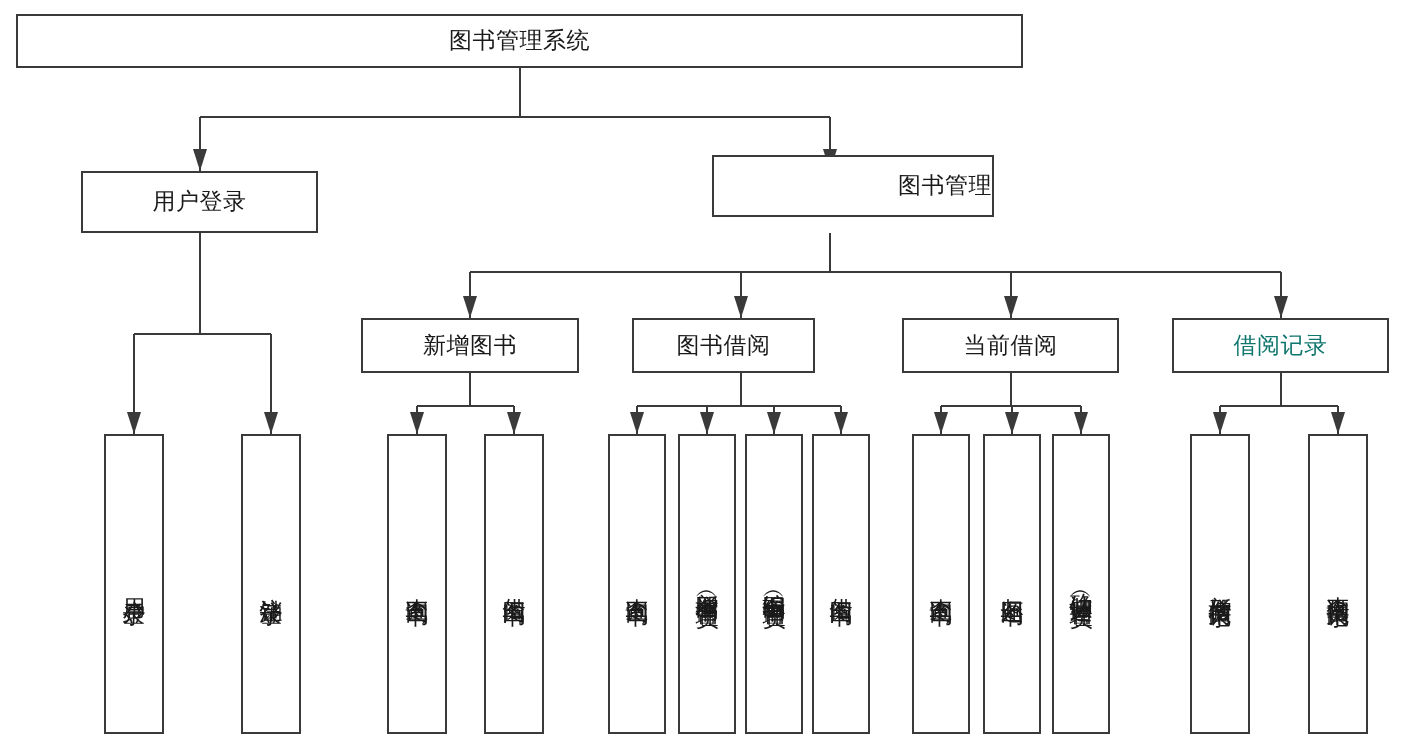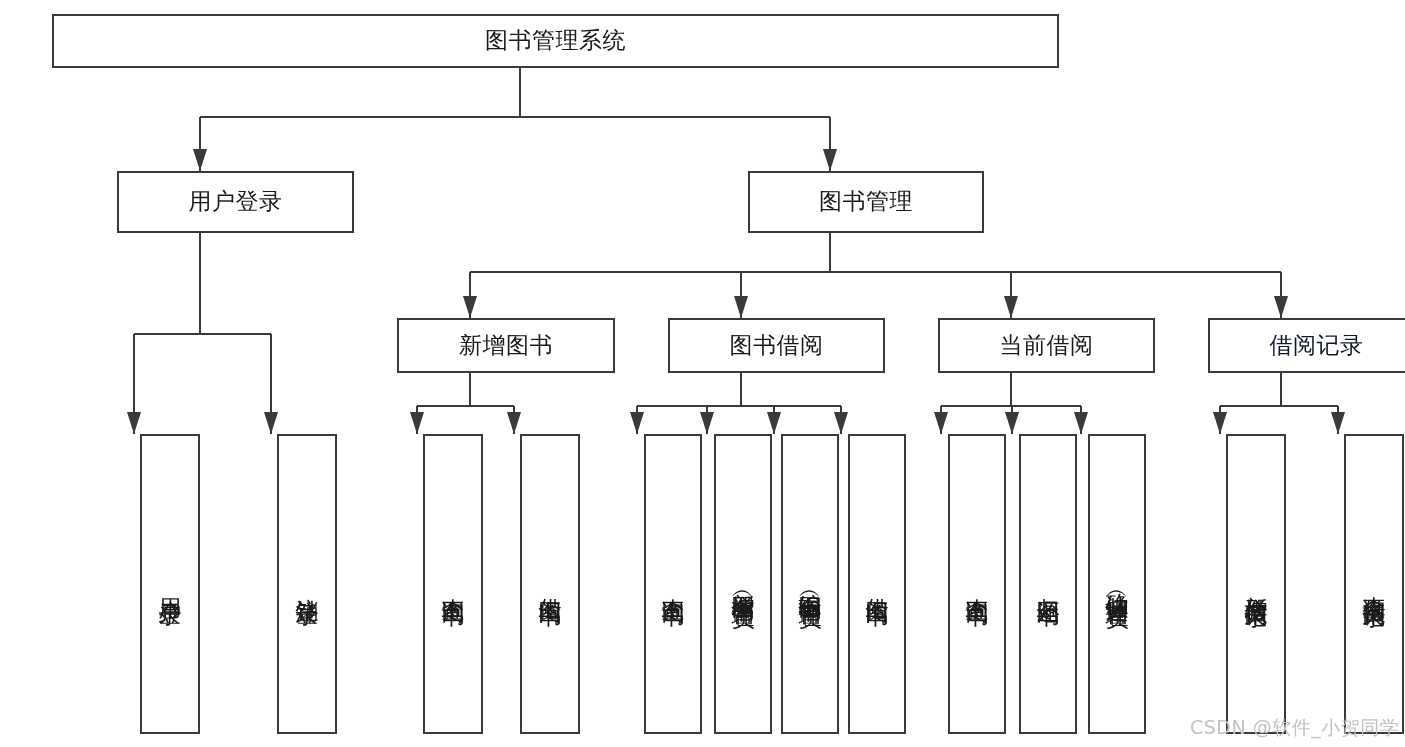--- a/index.html
+++ b/index.html
@@ -18,21 +18,20 @@
     overflow: hidden;
   }
   .node {
     position: absolute;
     box-sizing: border-box;
     background: #ffffff;
     border: 2px solid #7f1d1d;
     display: flex;
     align-items: center;
     justify-content: center;
-    margin-left: 36px;
   }
   .node-label {
     color: #1a1a1a;
     line-height: 1.18;
     text-align: center;
     white-space: nowrap;
   }
   .node.horizontal .node-label {
     font-size: 23px;
     letter-spacing: 0.5px;
@@ -126,34 +125,34 @@
       <line x1="1338" y1="406" x2="1338" y2="434" stroke="#3a3a3a" stroke-width="2.4" shape-rendering="crispEdges"></line>
       <path d="M 1331 412 L 1345 412 L 1338 434 Z" fill="#3a3a3a"></path>
     </svg>
   <div id="nodes-layer">
       <div class="node horizontal root" style="left: 16px; top: 14px; width: 1007px; height: 54px; border-color: rgb(58, 58, 58);">
         <div class="node-label" style="color: rgb(26, 26, 26);">图书管理系统</div>
       </div>
       <div class="node horizontal" style="left: 81px; top: 171px; width: 237px; height: 62px; border-color: rgb(58, 58, 58);">
         <div class="node-label" style="color: rgb(26, 26, 26);">用户登录</div>
       </div>
-      <div class="node horizontal" style="left: 712px; top: 171px; width: 236px; height: 62px; border-color: rgb(58, 58, 58);">
+      <div class="node horizontal" style="left: 712px; top: 155px; width: 282px; height: 62px; border-color: rgb(58, 58, 58); justify-content: flex-end;">
         <div class="node-label" style="color: rgb(26, 26, 26);">图书管理</div>
       </div>
       <div class="node horizontal" style="left: 361px; top: 318px; width: 218px; height: 55px; border-color: rgb(58, 58, 58);">
         <div class="node-label" style="color: rgb(26, 26, 26);">新增图书</div>
       </div>
-      <div class="node horizontal" style="left: 632px; top: 318px; width: 217px; height: 55px; border-color: rgb(58, 58, 58);">
+      <div class="node horizontal" style="left: 632px; top: 318px; width: 183px; height: 55px; border-color: rgb(58, 58, 58);">
         <div class="node-label" style="color: rgb(26, 26, 26);">图书借阅</div>
       </div>
       <div class="node horizontal" style="left: 902px; top: 318px; width: 217px; height: 55px; border-color: rgb(58, 58, 58);">
         <div class="node-label" style="color: rgb(26, 26, 26); font-family: Liberation Serif, serif;">当前借阅</div>
       </div>
       <div class="node horizontal" style="left: 1172px; top: 318px; width: 217px; height: 55px; border-color: rgb(58, 58, 58);">
-        <div class="node-label" style="color: #0f172a;">借阅记录</div>
+        <div class="node-label" style="color: #0f766e;">借阅记录</div>
       </div>
       <div class="node vertical" style="left: 104px; top: 434px; width: 60px; height: 300px; border-color: rgb(58, 58, 58);">
         <div class="node-label" style="color: rgb(26, 26, 26);">用户登录</div>
       </div>
       <div class="node vertical" style="left: 241px; top: 434px; width: 60px; height: 300px; border-color: rgb(58, 58, 58);">
         <div class="node-label" style="color: rgb(26, 26, 26);">注销登录</div>
       </div>
       <div class="node vertical" style="left: 387px; top: 434px; width: 60px; height: 300px; border-color: rgb(58, 58, 58);">
         <div class="node-label" style="color: rgb(26, 26, 26);">查询图书</div>
       </div>
@@ -181,14 +180,13 @@
       <div class="node vertical" style="left: 1052px; top: 434px; width: 58px; height: 300px; border-color: rgb(58, 58, 58);">
         <div class="node-label" style="color: rgb(26, 26, 26);">确认归还（管理员）</div>
       </div>
       <div class="node vertical" style="left: 1190px; top: 434px; width: 60px; height: 300px; border-color: rgb(58, 58, 58);">
         <div class="node-label" style="color: rgb(26, 26, 26);">新增借阅记录</div>
       </div>
       <div class="node vertical" style="left: 1308px; top: 434px; width: 60px; height: 300px; border-color: rgb(58, 58, 58);">
         <div class="node-label" style="color: rgb(26, 26, 26);">查询借阅记录</div>
       </div>
     </div>
-  <div class="watermark" style="left: 1190px; top: 715px; color: rgb(195, 195, 195);">CSDN @软件_小贺同学</div>
 </div>
 
 </body></html>

